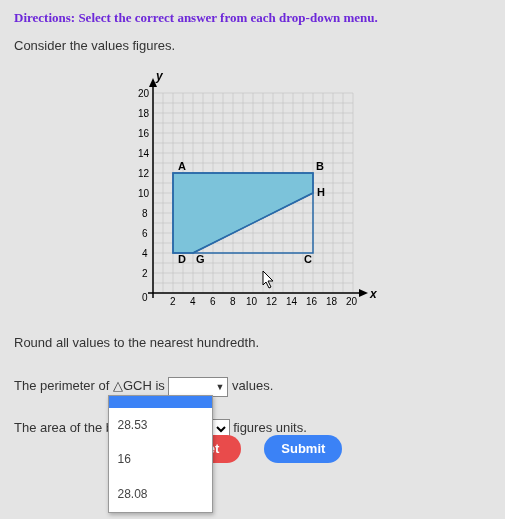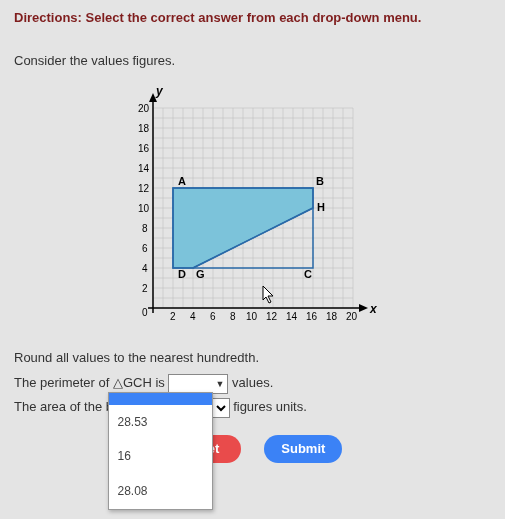--- a/index.html
+++ b/index.html
@@ -9,43 +9,44 @@
       background: #e4e4e4;
       font-family: Arial, sans-serif;
       font-size: 13px;
       color: #333;
       padding: 10px 14px;
       position: relative;
     }
     .directions {
       font-weight: bold;
       font-size: 13px;
-      margin-bottom: 28px;
-      color: #7f1d1d;
+      margin-bottom: 12px;
+      color: #6d28d9;
+      font-family: Liberation Serif, serif;
     }
     .consider {
       font-size: 13px;
       margin-bottom: 10px;
     }
     .figure-wrap {
       display: flex;
       justify-content: center;
       margin-bottom: 18px;
     }
     .figure {
       position: relative;
       width: 260px;
       height: 250px;
     }
     .figure svg { display: block; }
     .question-block {
       font-size: 13px;
       line-height: 1.9;
     }
-    .question-line { white-space: nowrap; }
+    .question-line { white-space: nowrap; margin-top: 18px; }
     select.dd {
       font-size: 12px;
       height: 20px;
       border: 1px solid #888;
       background: #fff;
       vertical-align: middle;
     }
     .dd2 { width: 50px; }
     .dropdown-open {
       display: inline-block;

